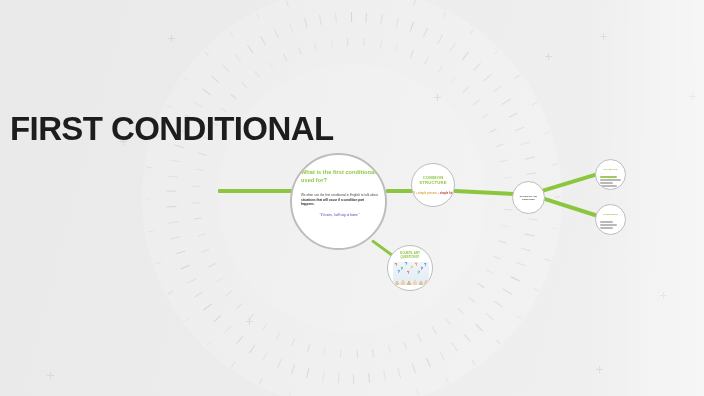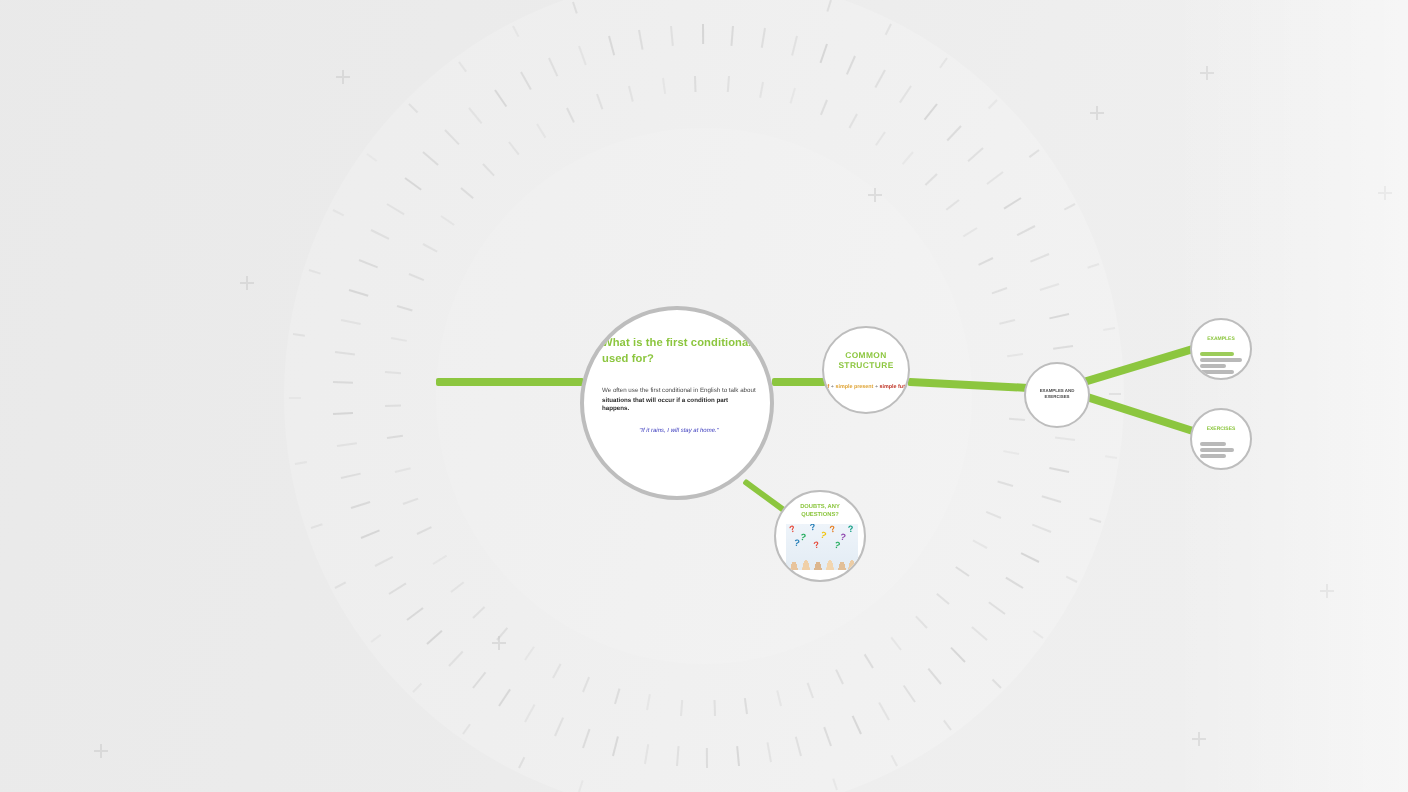--- a/index.html
+++ b/index.html
@@ -445,20 +445,21 @@
       <div class="plus" style="left: 689px; top: 93px;"></div>
       <div class="plus" style="left: 434px; top: 94px;"></div>
       <div class="plus" style="left: 246px; top: 318px;"></div>
       <div class="plus" style="left: 47px; top: 372px;"></div>
       <div class="plus" style="left: 660px; top: 292px;"></div>
       <div class="plus" style="left: 596px; top: 366px;"></div>
       <div class="plus" style="left: 120px; top: 138px;"></div>
     </div>
   <div class="edge-light"></div>
 
+  <div class="main-title">FIRST CONDITIONAL</div>
 
   <div class="conn" id="conn-left" style="left: 218px; top: 189px; width: 74px; height: 4px; transform: rotate(0deg);"></div>
   <div class="conn" id="conn-mid" style="left: 386px; top: 189px; width: 27px; height: 4px; transform: rotate(0deg);"></div>
   <div class="conn" id="conn-hub" style="left: 454px; top: 189px; width: 61.0737px; height: 4px; transform: rotate(2.81556deg);"></div>
   <div class="conn" id="conn-up" style="left: 542px; top: 189px; width: 58.5235px; height: 4px; transform: rotate(-16.8868deg);"></div>
   <div class="conn" id="conn-down" style="left: 542px; top: 196px; width: 58.8218px; height: 4px; transform: rotate(17.8189deg);"></div>
   <div class="conn" id="conn-doubts" style="left: 372px; top: 238.5px; width: 32.2025px; height: 3px; transform: rotate(36.1582deg);"></div>
 
   <div class="node node-main">
     <div class="inner">

